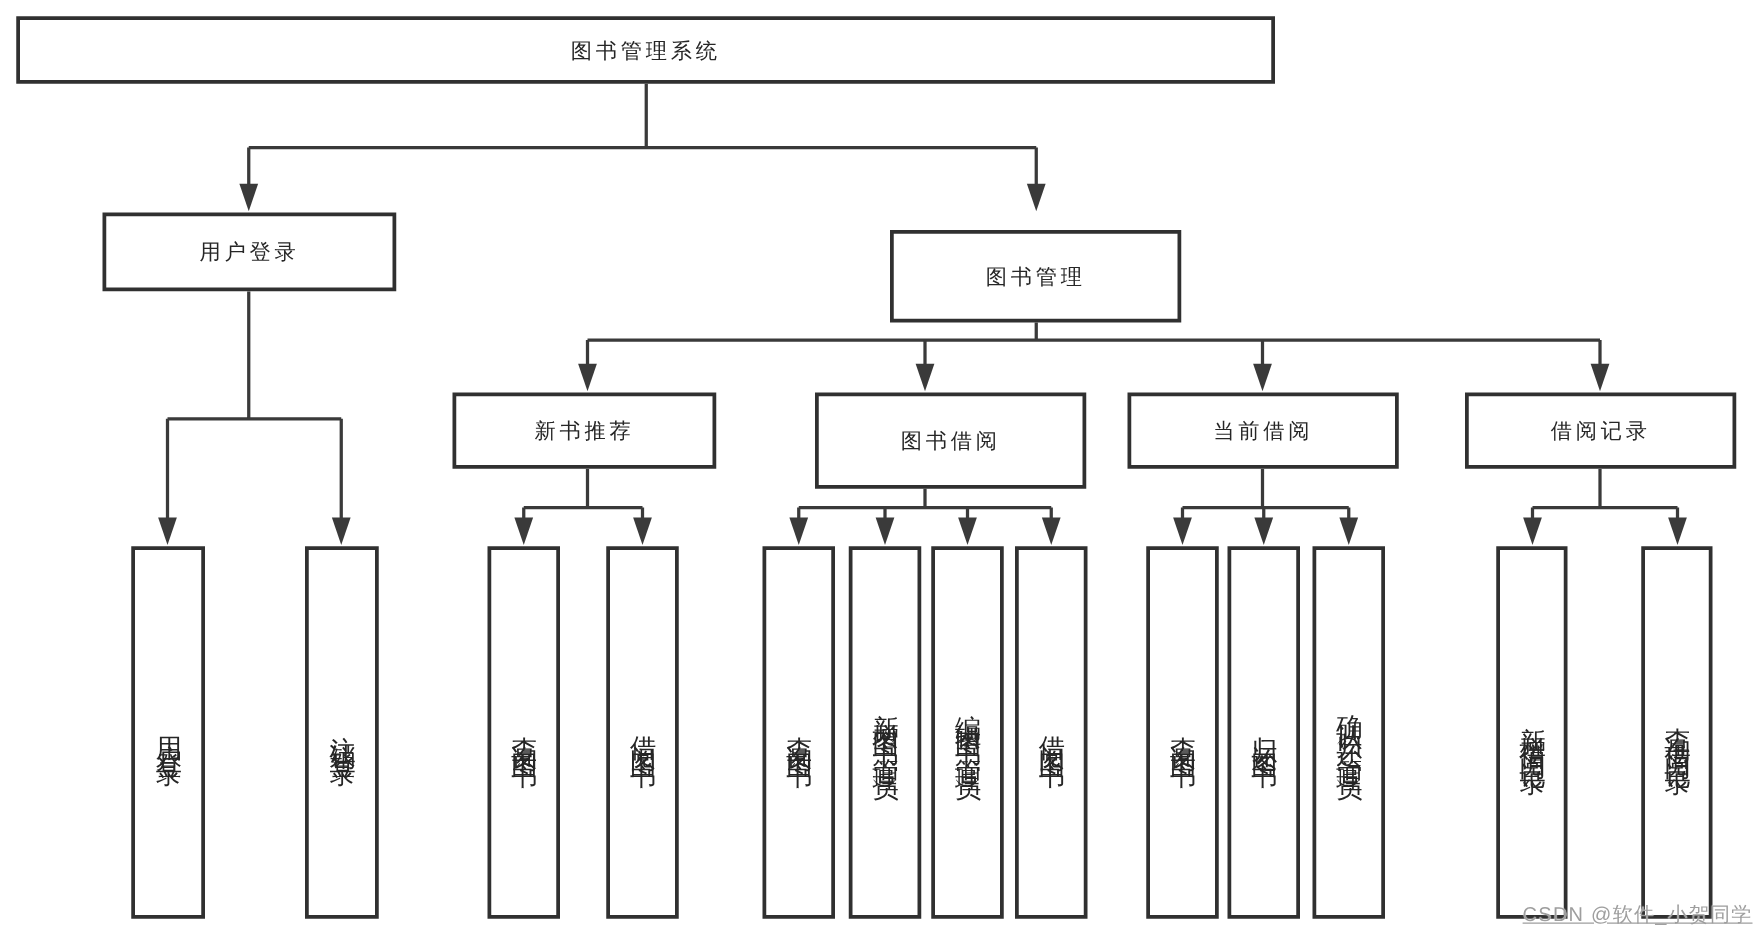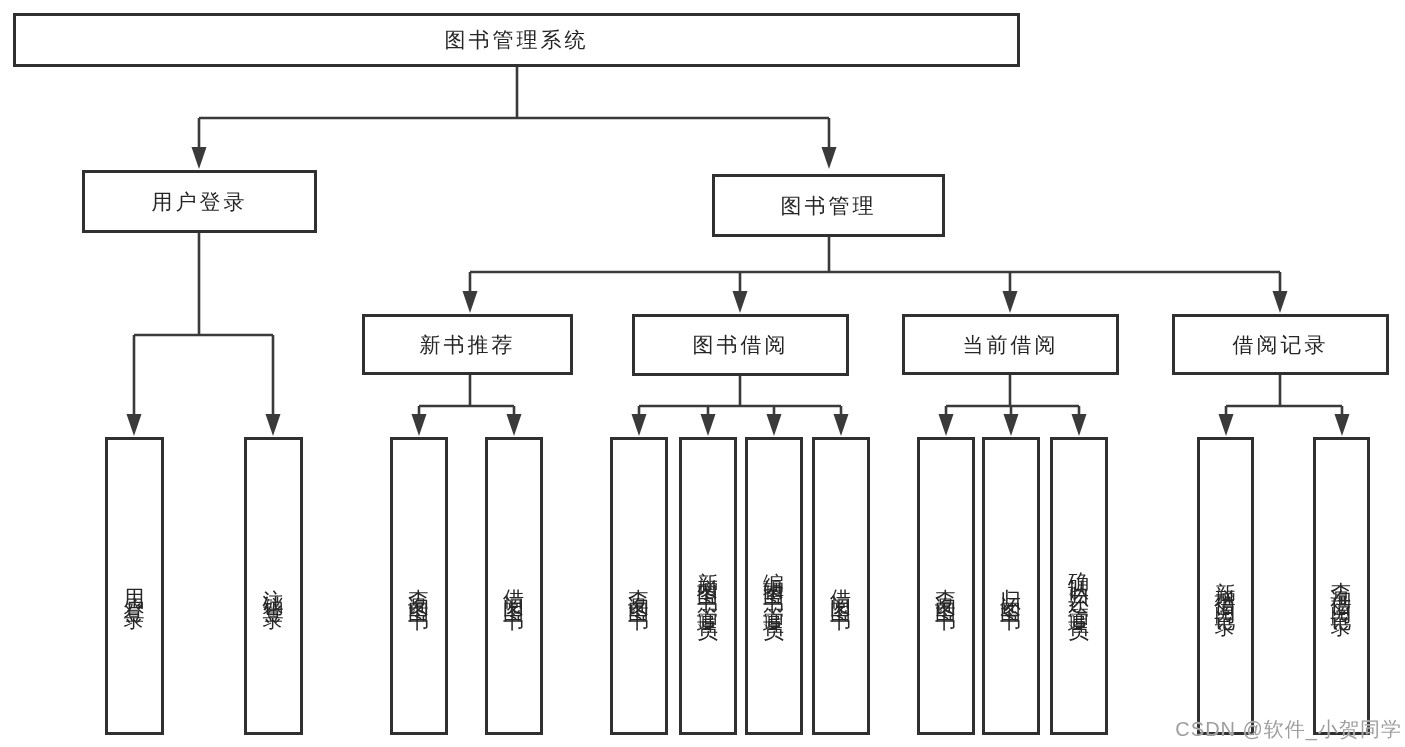--- a/index.html
+++ b/index.html
@@ -5,31 +5,31 @@
   html,body{margin:0;padding:0;background:#ffffff;}
   .canvas{
     position:relative;width:1405px;height:747px;background:#ffffff;overflow:hidden;
     font-family:"Liberation Sans","DejaVu Sans",sans-serif;color:#262626;
   }
   .wires{position:absolute;left:0;top:0;z-index:1;}
   .box{
     position:absolute;z-index:2;box-sizing:border-box;
     background:#ffffff;border:3px solid #303030;
     display:flex;align-items:center;justify-content:center;
-    font-size:21px;color:#262626;
+    font-size:17px;color:#262626;
   }
   .hbox{letter-spacing:3px;white-space:nowrap;}
   .vbox{
     writing-mode:vertical-rl;text-orientation:mixed;
     letter-spacing:7px;line-height:1;font-size:21px;
   }
   .watermark{
     position:absolute;z-index:3;right:3px;bottom:4px;
-    font-size:20px;letter-spacing:1px;color:#9e9e9e;
-    text-shadow:0 0 1px #ffffff;white-space:nowrap;
+    font-size:16px;letter-spacing:1px;color:#9e9e9e;
+    text-shadow:0 0 1px #ffffff;white-space:nowrap;text-decoration:underline;
   }
 </style>
 </head>
 <body>
 
 <div class="canvas">
 
   <svg class="wires" width="1405" height="747" viewBox="0 0 1405 747">
     <g stroke="#3a3a3a" stroke-width="2.6" fill="none">
 
@@ -66,24 +66,24 @@
       <polygon points="1011,436 1003.5,414 1018.5,414"></polygon>
       <polygon points="1079,436 1071.5,414 1086.5,414"></polygon>
       <polygon points="1226,436 1218.5,414 1233.5,414"></polygon>
       <polygon points="1342,436 1334.5,414 1349.5,414"></polygon>
     </g>
   </svg>
 
   <div class="box hbox" style="left:13px;top:13px;width:1007px;height:54px">图书管理系统</div>
 
   <div class="box hbox" style="left:82px;top:170px;width:235px;height:63px">用户登录</div>
-  <div class="box hbox" style="left:712px;top:174px;width:233px;height:63px">图书管理</div>
+  <div class="box hbox" style="left:712px;top:184px;width:233px;height:74px">图书管理</div>
 
   <div class="box hbox" style="left:362px;top:314px;width:211px;height:61px">新书推荐</div>
-  <div class="box hbox" style="left:632px;top:314px;width:217px;height:62px">图书借阅</div>
+  <div class="box hbox" style="left:652px;top:314px;width:217px;height:77px">图书借阅</div>
   <div class="box hbox" style="left:1172px;top:314px;width:217px;height:61px">借阅记录</div>
   <div class="box hbox" style="left:902px;top:314px;width:217px;height:61px">当前借阅</div>
 
   <div class="box vbox" style="left:105px;top:437px;width:59px;height:298px">用户登录</div>
   <div class="box vbox" style="left:244px;top:437px;width:59px;height:298px">注销登录</div>
 
   <div class="box vbox" style="left:390px;top:437px;width:58px;height:298px">查询图书</div>
   <div class="box vbox" style="left:485px;top:437px;width:58px;height:298px">借阅图书</div>
 
   <div class="box vbox" style="left:610px;top:437px;width:58px;height:298px">查询图书</div>

